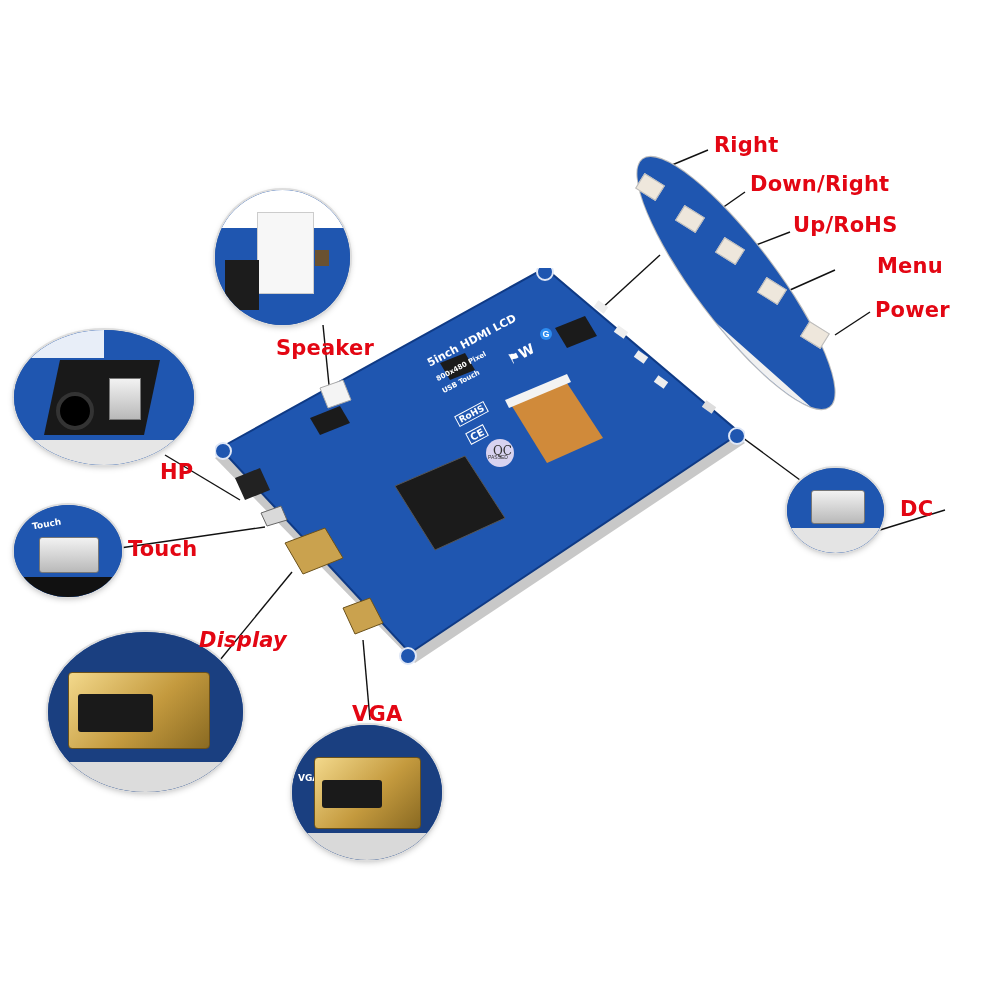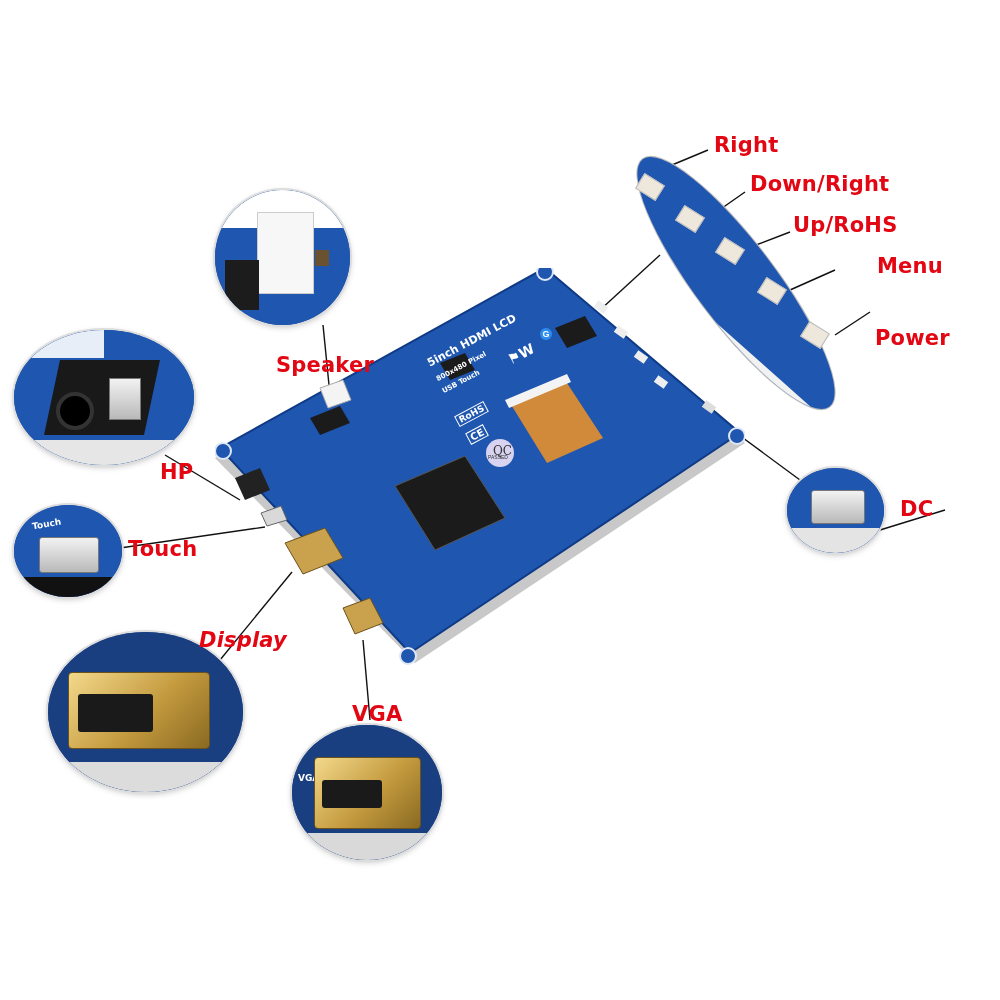--- a/index.html
+++ b/index.html
@@ -149,19 +149,19 @@
 <div class="loupe" style="left:787px;top:468px;width:97px;height:85px;">
   <div class="pcb abs" style="left:0;top:0;width:97px;height:85px;"></div>
   <div class="abs metal" style="left:24px;top:22px;width:52px;height:32px;border-radius:3px;"></div>
   <div class="abs" style="left:0;top:60px;width:97px;height:25px;background:#e4e4e4;"></div>
 </div>
 
 <div class="label" style="left:714px;top:133px;">Right</div>
 <div class="label" style="left:750px;top:172px;">Down/Right</div>
 <div class="label" style="left:793px;top:213px;">Up/RoHS</div>
 <div class="label" style="left:837px;top:254px;margin-left:40px;">Menu</div>
-<div class="label" style="left:875px;top:298px;margin-top:28px;">Power</div>
-<div class="label" style="left:276px;top:336px;margin-top:17px;">Speaker</div>
+<div class="label" style="left:875px;top:298px;">Power</div>
+<div class="label" style="left:276px;top:336px;">Speaker</div>
 <div class="label" style="left:160px;top:460px;">HP</div>
 <div class="label" style="left:128px;top:537px;">Touch</div>
 <div class="label" style="left:199px;top:628px;font-style:italic;">Display</div>
 <div class="label" style="left:352px;top:702px;">VGA</div>
 <div class="label" style="left:900px;top:497px;">DC</div>
 
 </body></html>

